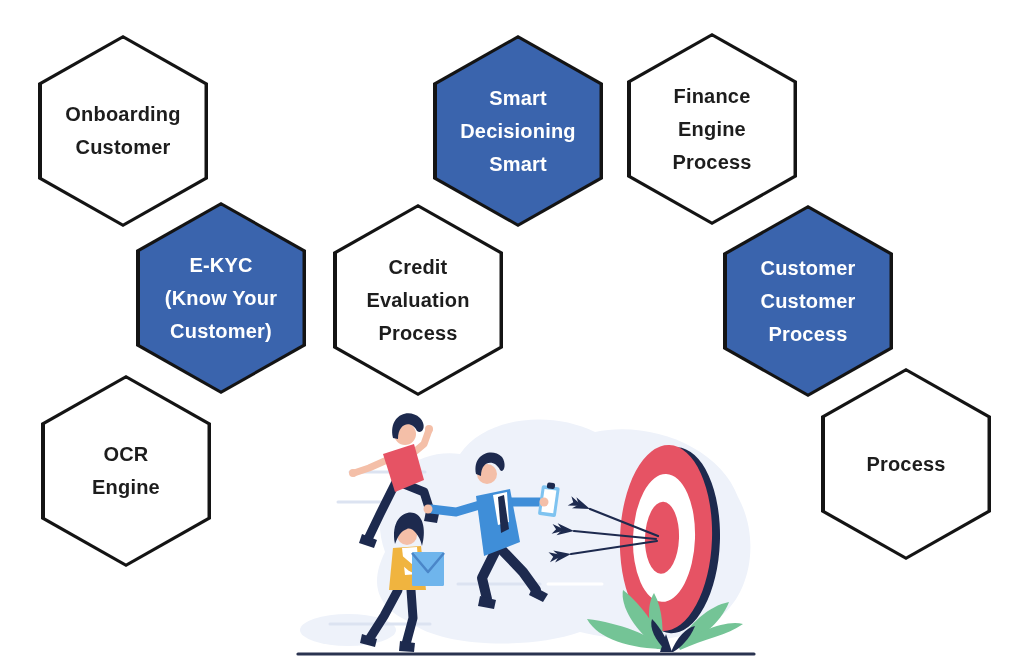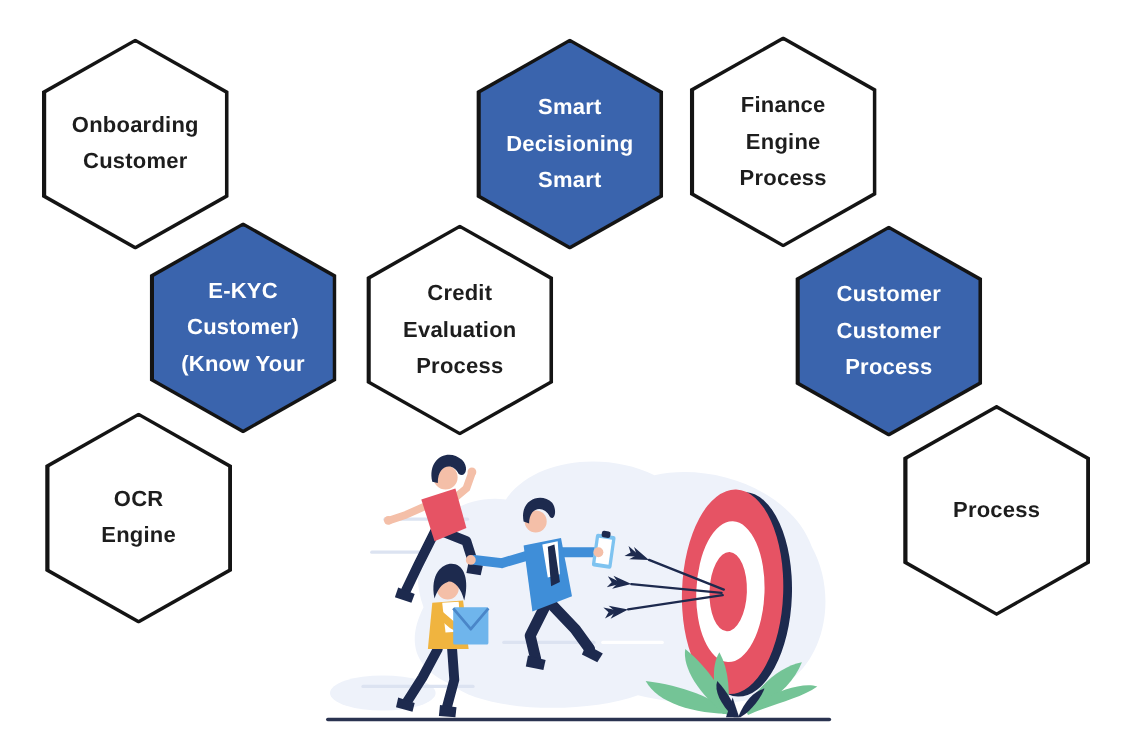--- a/index.html
+++ b/index.html
@@ -86,22 +86,22 @@
     <div class="hex-inner">
       <span class="hex-line">Finance</span>
       <span class="hex-line">Engine</span>
       <span class="hex-line">Process</span>
     </div>
   </div>
 
   <div class="hex hex--blue" style="left:136px;top:202px">
     <div class="hex-inner">
       <span class="hex-line">E-KYC</span>
+      <span class="hex-line">(Know Your</span>
       <span class="hex-line">Customer)</span>
-      <span class="hex-line">(Know Your</span>
     </div>
   </div>
 
   <div class="hex hex--white" style="left:333px;top:204px">
     <div class="hex-inner">
       <span class="hex-line">Credit</span>
       <span class="hex-line">Evaluation</span>
       <span class="hex-line">Process</span>
     </div>
   </div>

